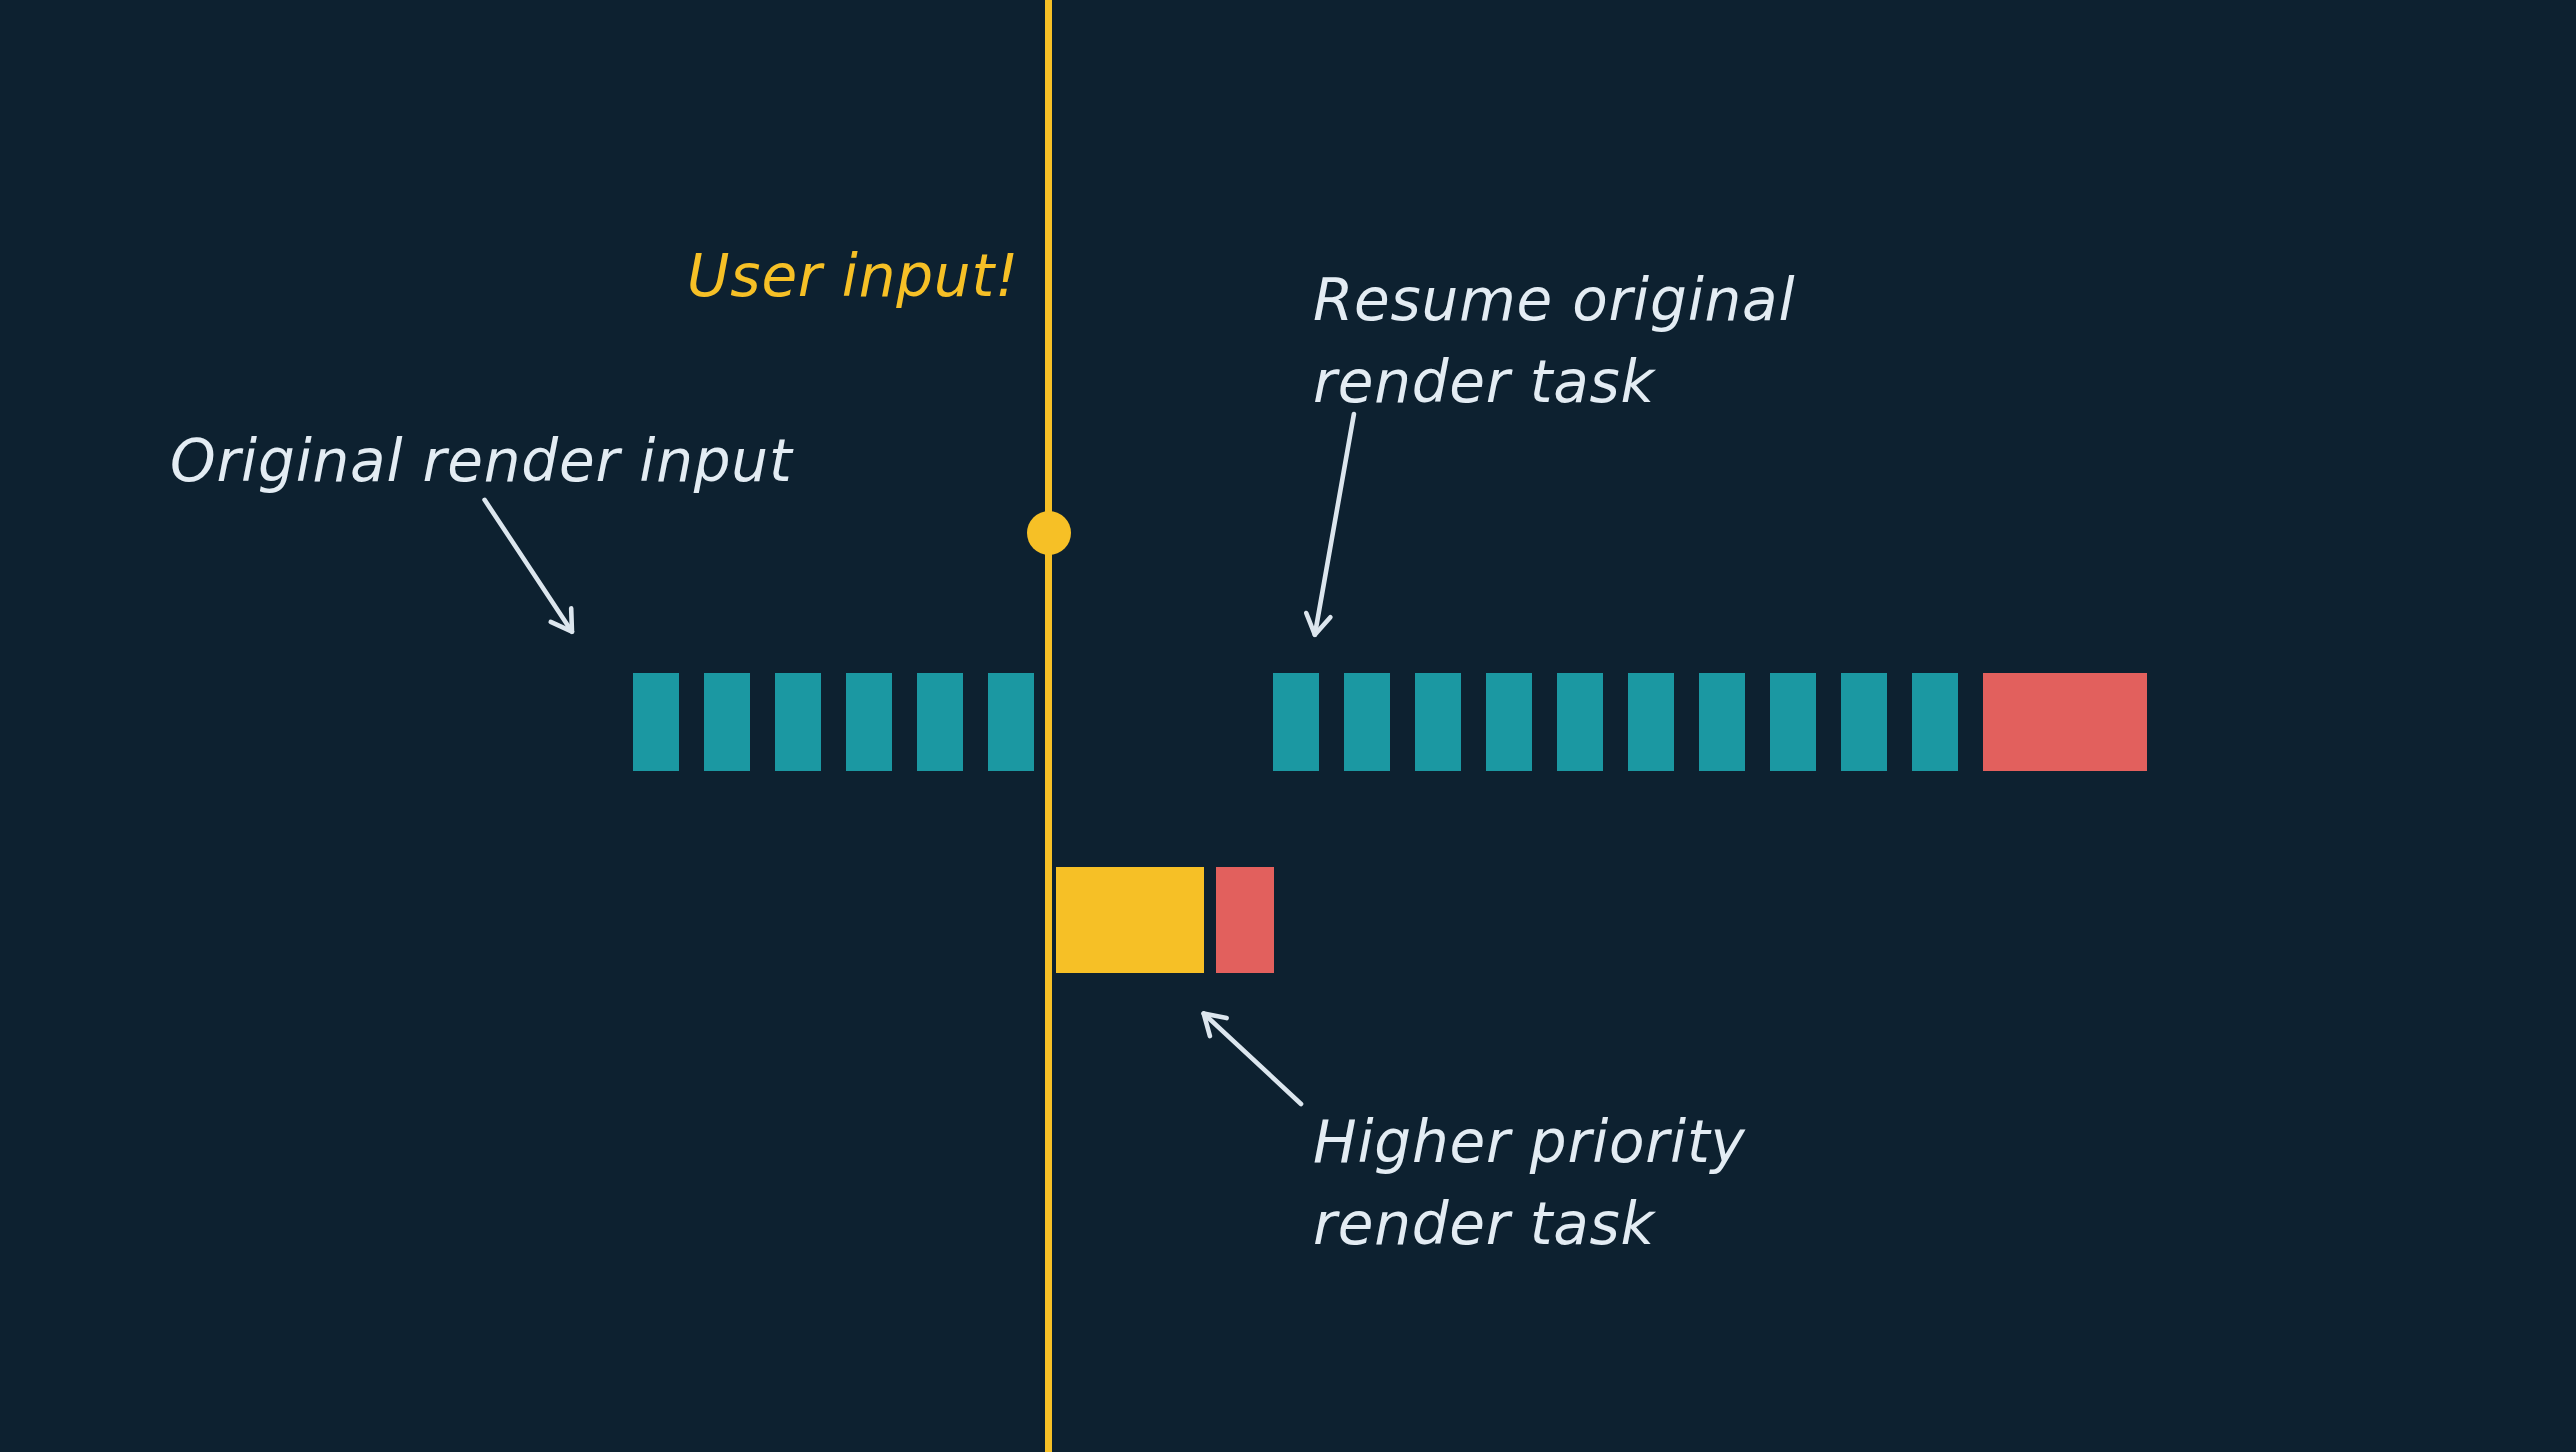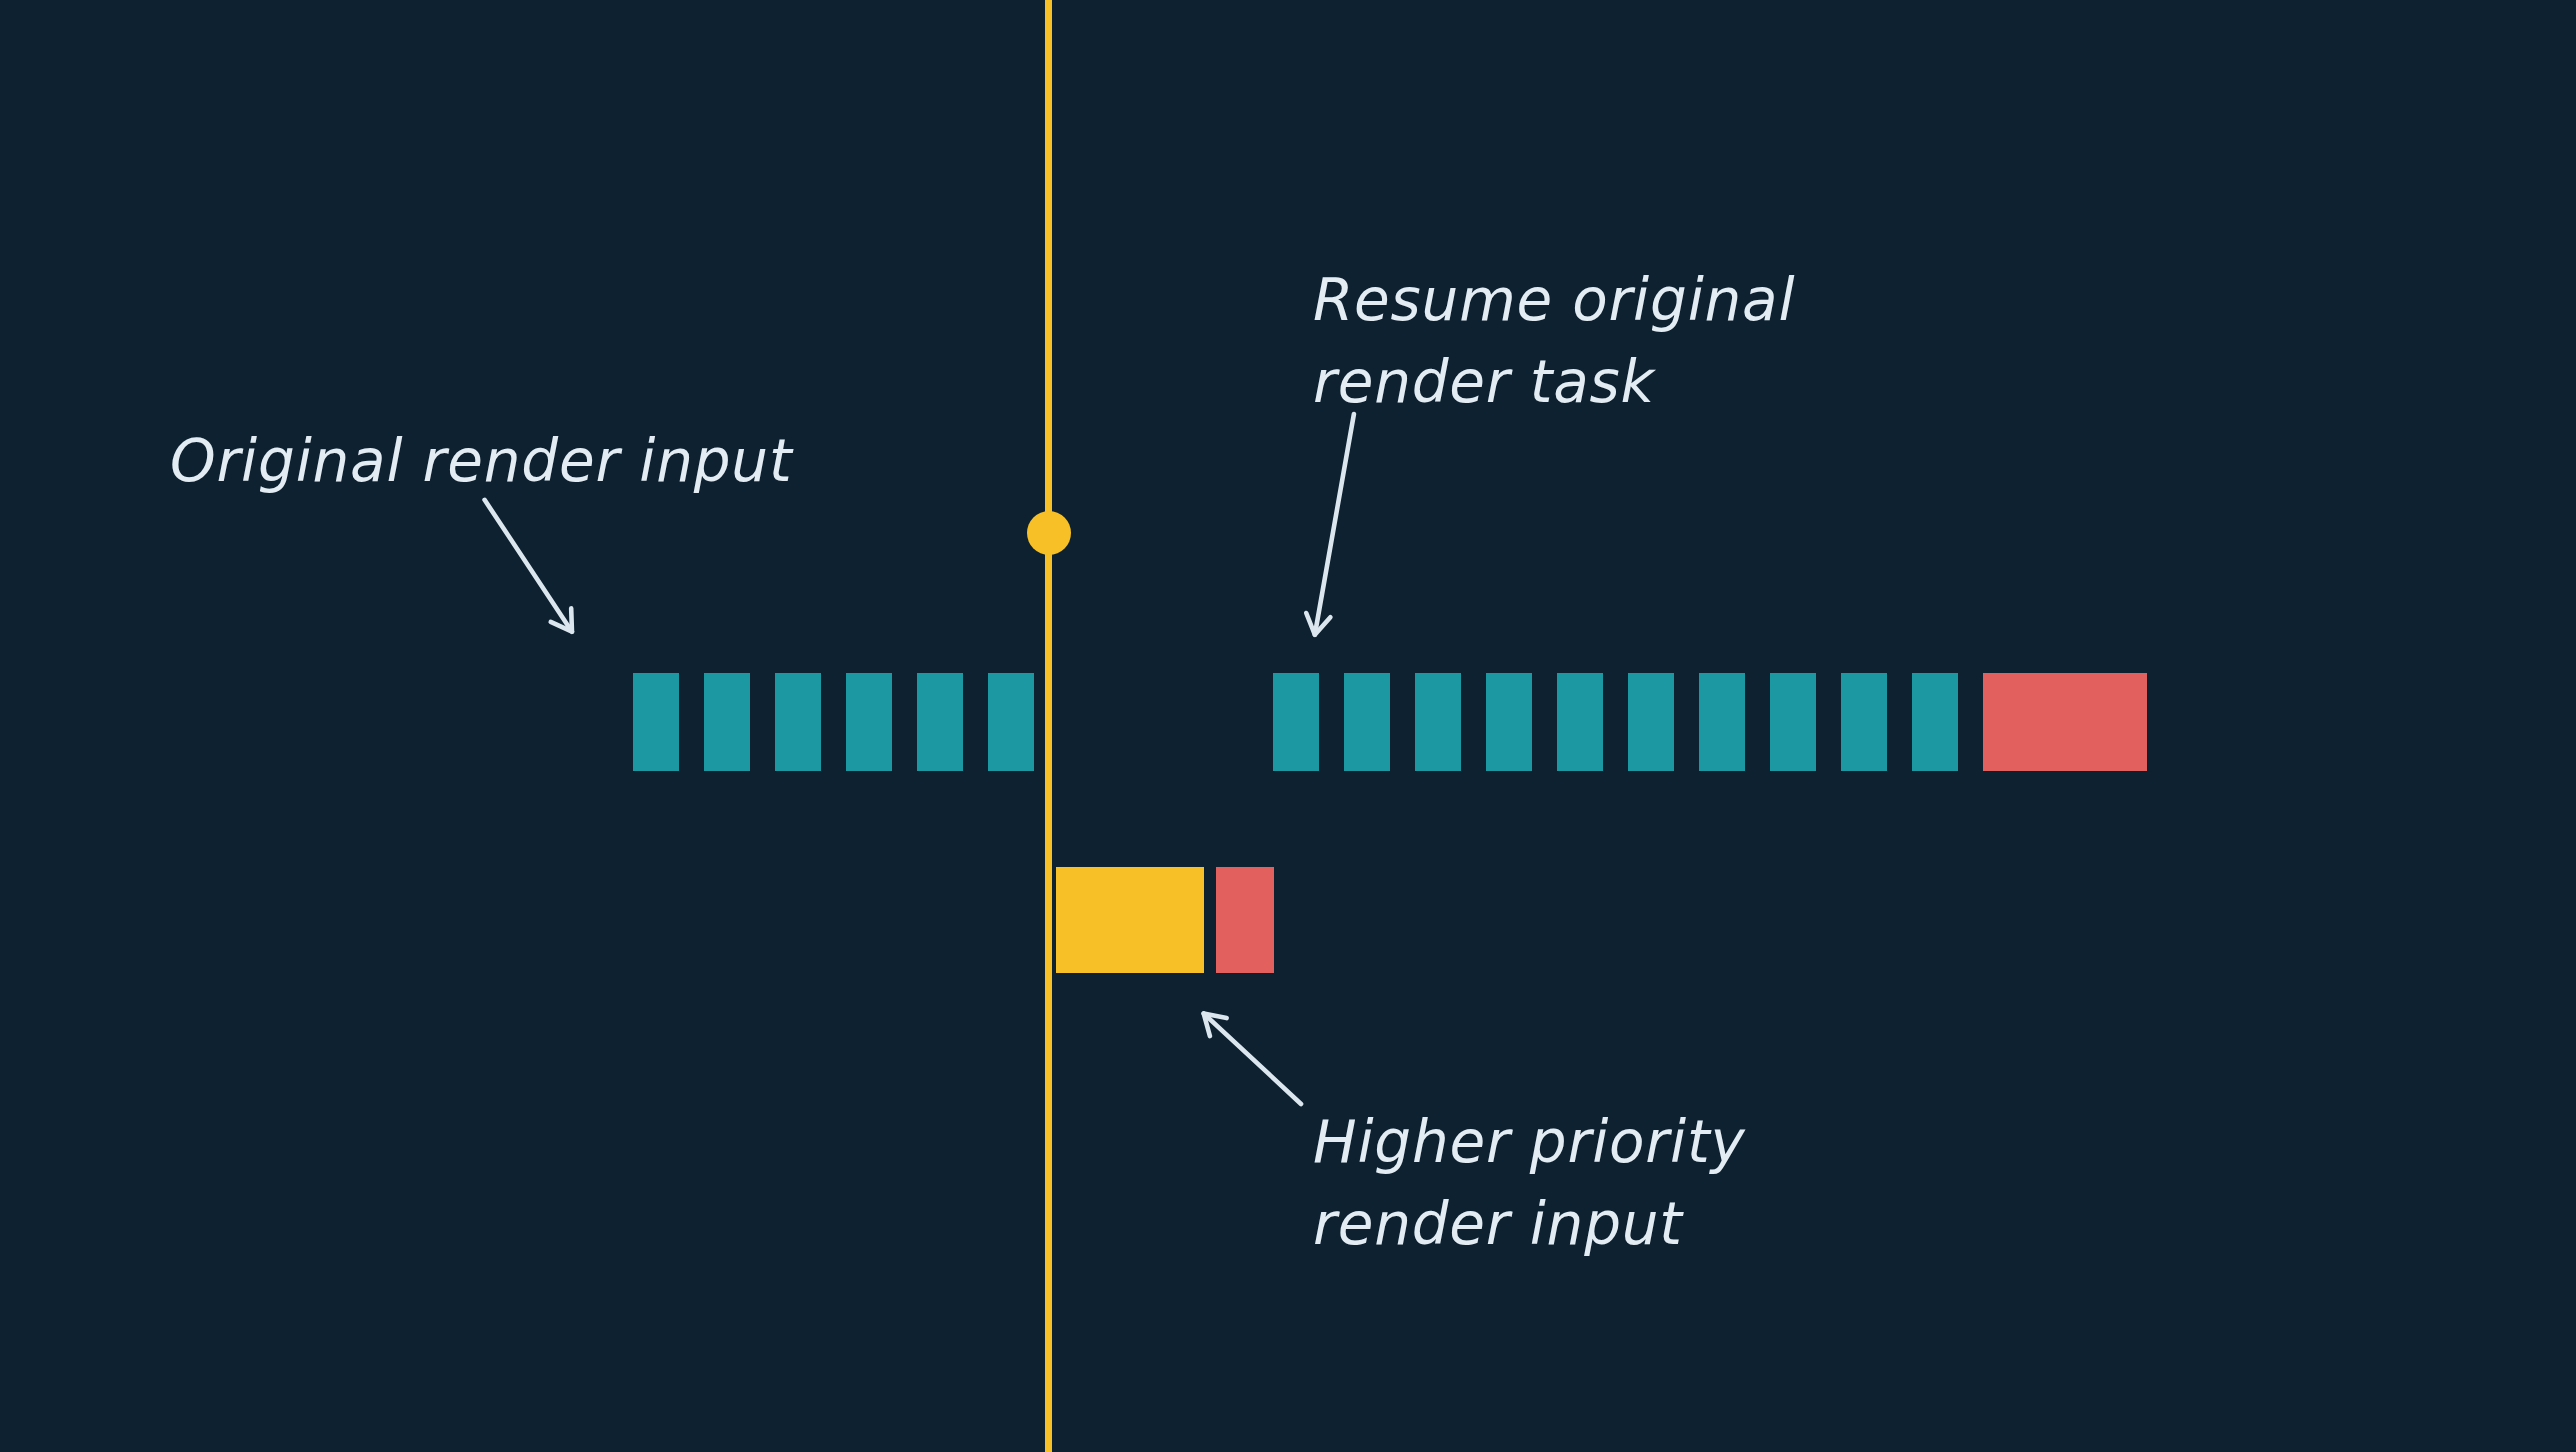--- a/index.html
+++ b/index.html
@@ -97,28 +97,29 @@
   }
 </style>
 </head>
 <body>
 
 <div class="canvas">
 
   <div class="vline"></div>
   <div class="vdot"></div>
 
+  <div class="lbl lbl-user-input">User input!</div>
 
   <div class="lbl lbl-original">Original render input</div>
 
   <div class="lbl lbl-resume">Resume original
 render task</div>
 
   <div class="lbl lbl-higher">Higher priority
-render input</div>
+render task</div>
 
   <div class="bar-row row-left">
       <div class="seg seg-teal"></div>
       <div class="seg seg-teal"></div>
       <div class="seg seg-teal"></div>
       <div class="seg seg-teal"></div>
       <div class="seg seg-teal"></div>
       <div class="seg seg-teal"></div>
     </div>
 

